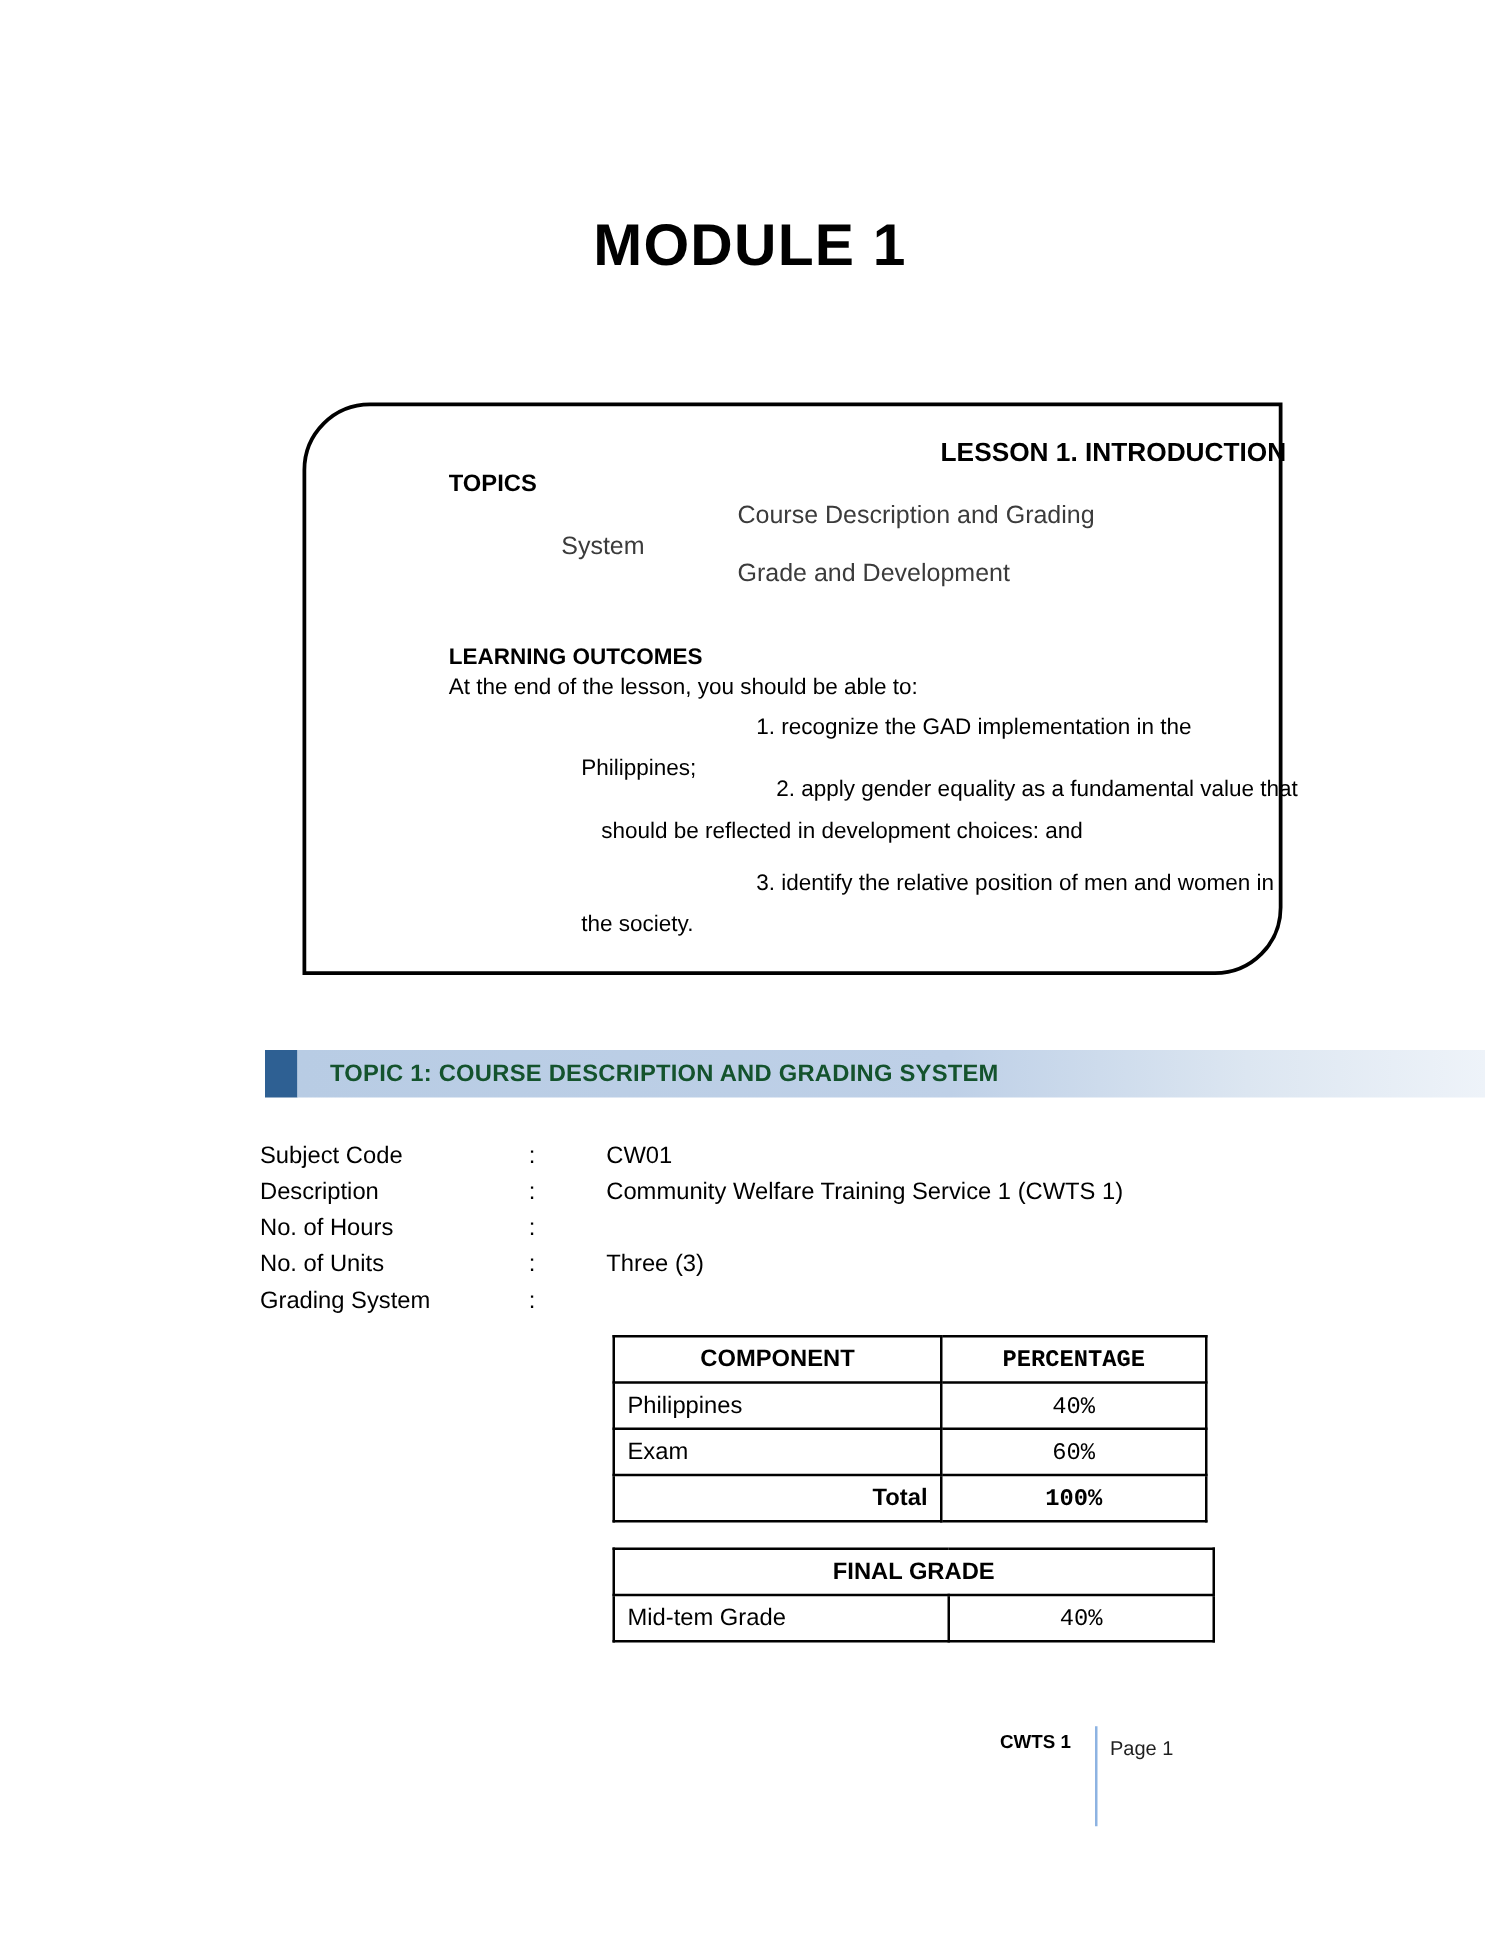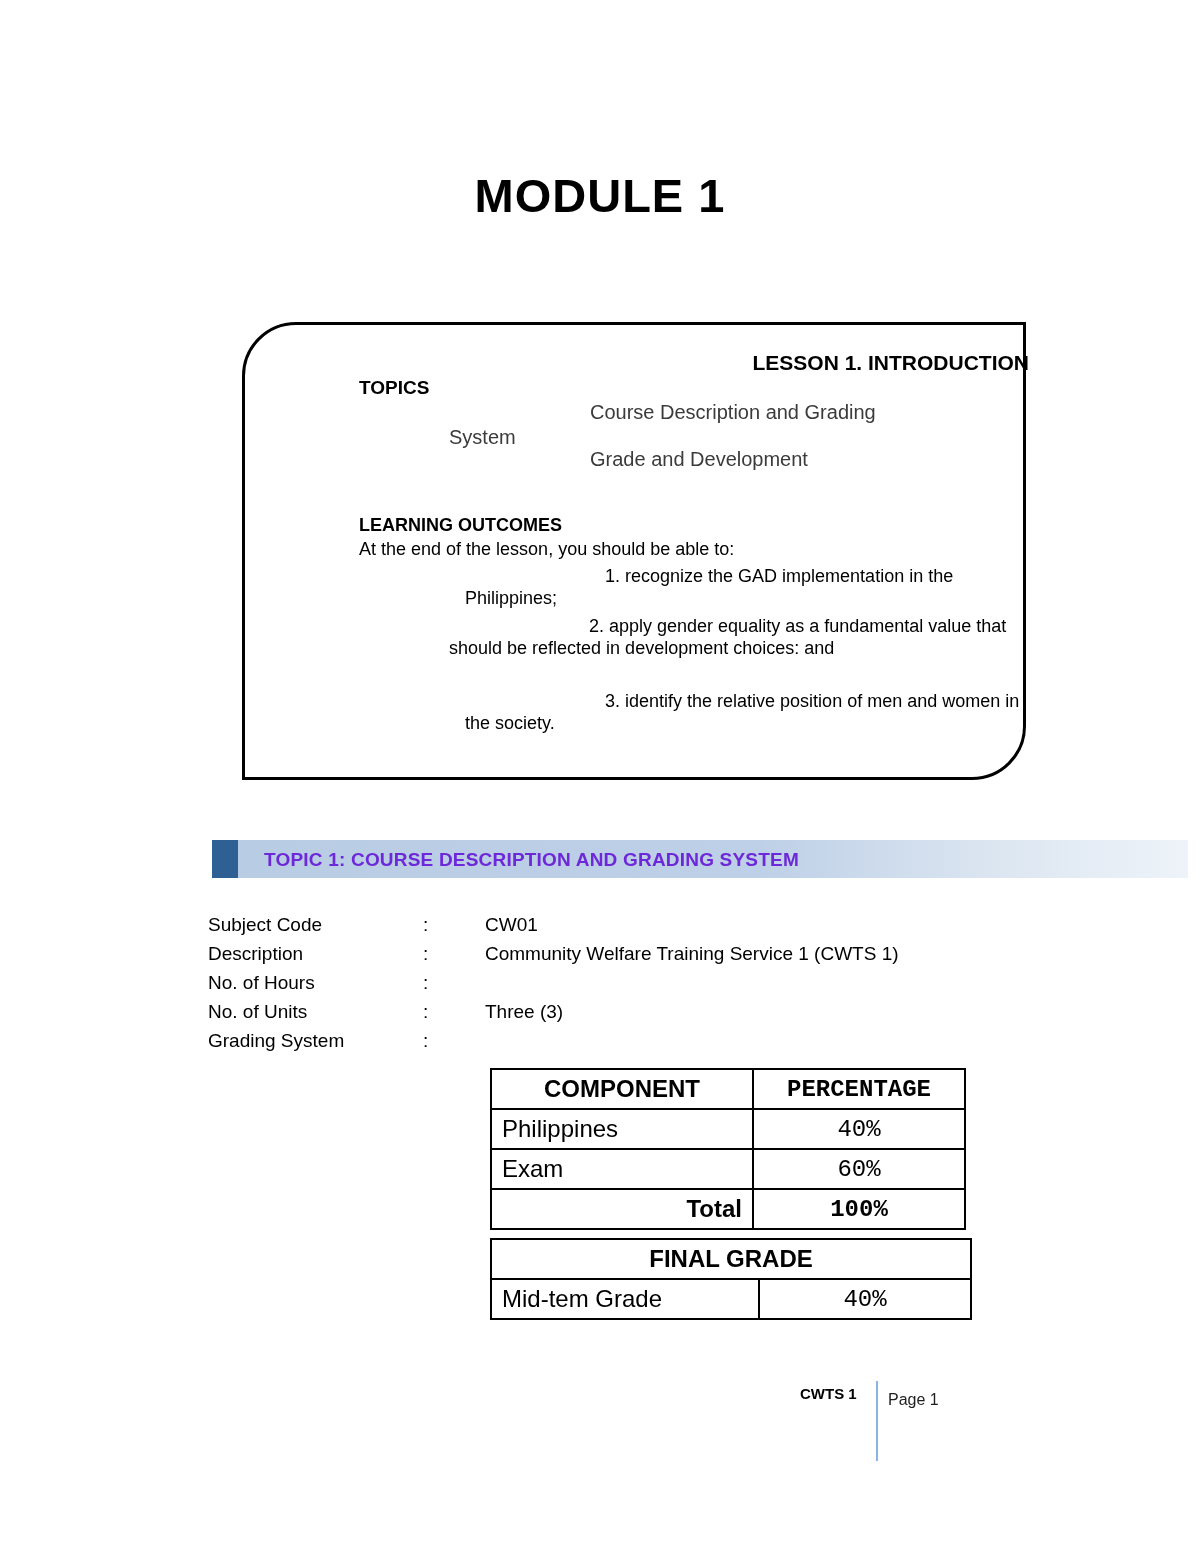--- a/index.html
+++ b/index.html
@@ -101,24 +101,24 @@
   }
   .outcomes-intro {
     position: absolute;
     left: 114px;
     top: 214px;
     font-size: 18px;
   }
   .outcome {
     position: absolute;
     font-size: 18px;
-    line-height: 22px;
+    line-height: 33px;
   }
   .outcome-1 { left: 220px; top: 240px; width: 560px; text-indent: 140px; }
-  .outcome-2 { left: 204px; top: 290px; width: 560px; text-indent: 140px; }
+  .outcome-2 { left: 236px; top: 290px; width: 560px; text-indent: 140px; }
   .outcome-3 { left: 220px; top: 365px; width: 580px; text-indent: 140px; }
 
   
   .banner {
     position: absolute;
     left: 212px;
     top: 840px;
     width: 976px;
     height: 38px;
   }
@@ -137,21 +137,21 @@
     width: 950px;
     height: 38px;
     background: linear-gradient(to right, #b8cce4 0%, #bed0e7 55%, #dce6f1 80%, #eef3f9 100%);
   }
   .banner-text {
     position: absolute;
     left: 52px;
     top: 9px;
     font-size: 19px;
     font-weight: bold;
-    color: #6d28d9;
+    color: #14532d;
     letter-spacing: 0.2px;
   }
 
   
   .info {
     position: absolute;
     left: 208px;
     top: 910px;
     width: 900px;
     font-size: 19px;
@@ -168,21 +168,21 @@
     width: 62px;
   }
   .info-value {
     flex: 1;
   }
 
   
   .tbl {
     position: absolute;
     border-collapse: collapse;
-    font-size: 24px;
+    font-size: 19px;
   }
   .tbl td, .tbl th {
     border: 2px solid #000000;
     padding: 5px 10px;
     height: 25px;
   }
   .tbl .c-comp { width: 240px; }
   .tbl .c-pct  { width: 190px; text-align: center; font-family: Liberation Mono, monospace; }
   .hdr {
     text-align: center;

